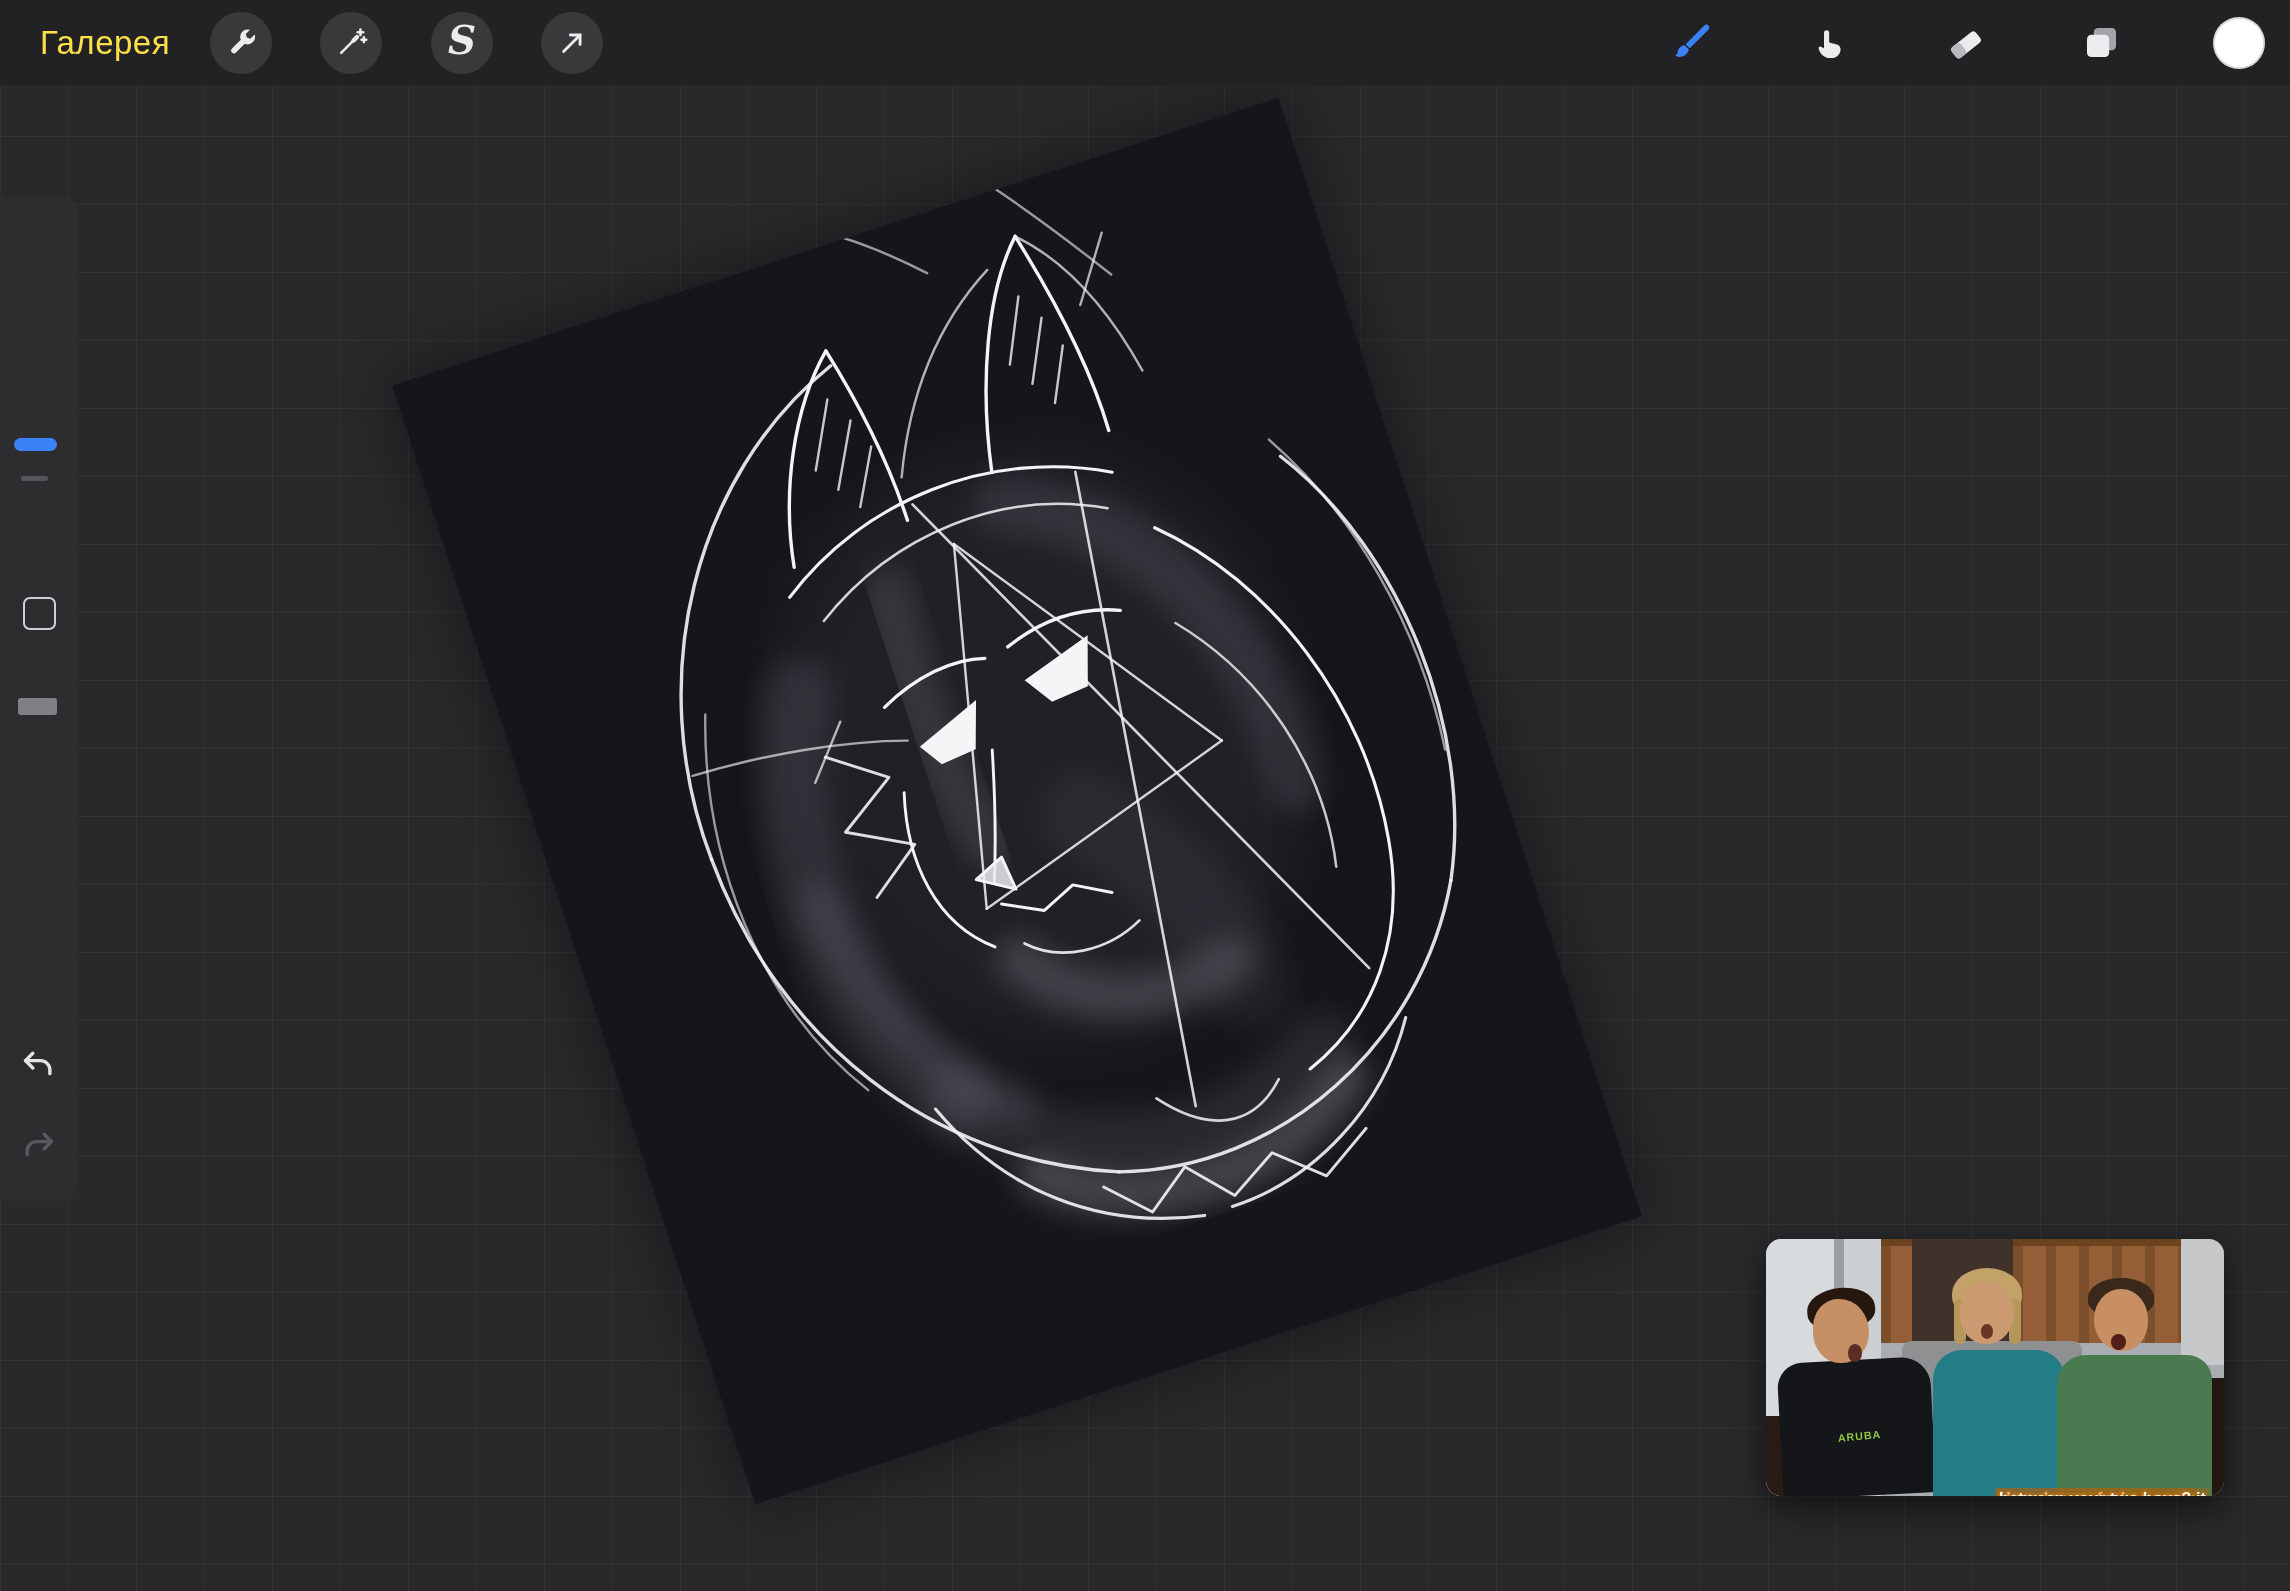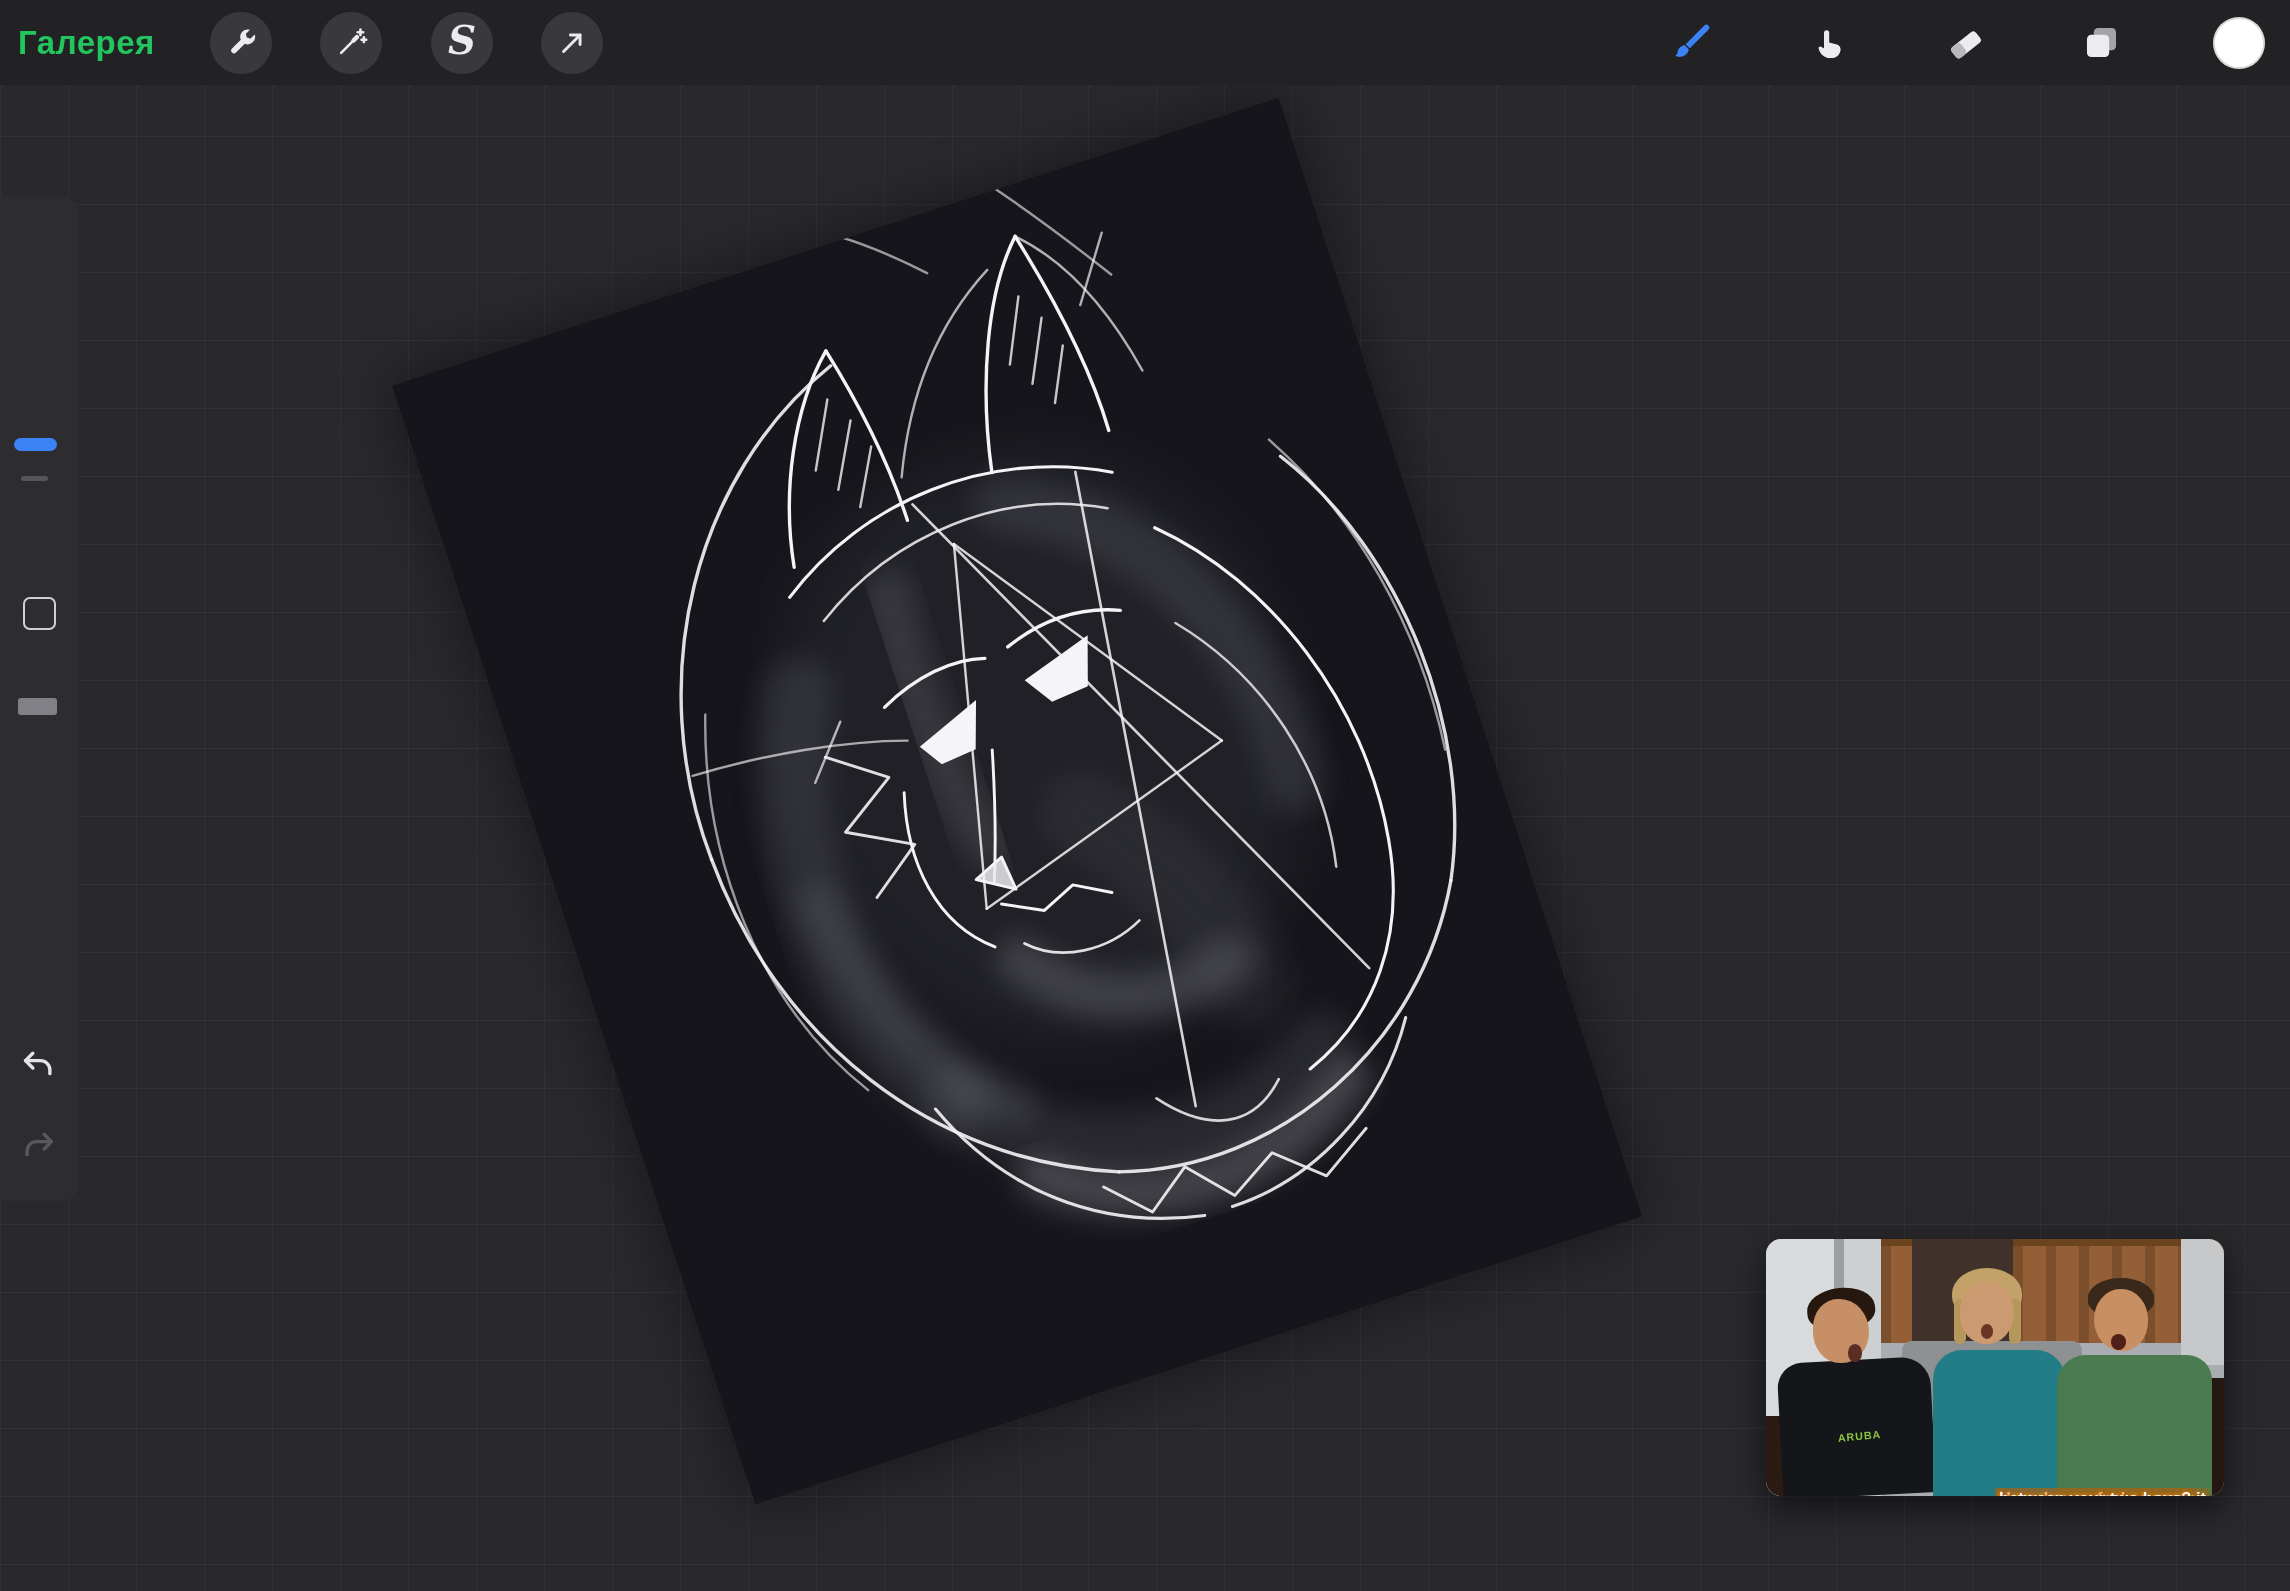--- a/index.html
+++ b/index.html
@@ -8,22 +8,22 @@
     background-color:#29292c;
     background-image:
       linear-gradient(rgba(255,255,255,0.045) 1px, transparent 1px),
       linear-gradient(90deg, rgba(255,255,255,0.045) 1px, transparent 1px);
     background-size:68px 68px;
     font-family:"Liberation Sans","DejaVu Sans",sans-serif;
   }
 
   
   .topbar{position:absolute;left:0;top:0;width:2290px;height:85px;background:#222224;z-index:50;}
-  .gallery-label{position:absolute;left:18px;top:0;height:85px;line-height:85px;
-    color:#22c55e;font-size:33px;font-weight:700;letter-spacing:0.5px;}
+  .gallery-label{position:absolute;left:40px;top:0;height:85px;line-height:85px;
+    color:#fde047;font-size:33px;font-weight:400;letter-spacing:0.5px;}
   .tool-circle{position:absolute;top:11.6px;width:62px;height:62px;border-radius:50%;
     background:#39393c;display:flex;align-items:center;justify-content:center;cursor:pointer;}
   .tool-flat{position:absolute;top:11.6px;width:62px;height:62px;display:flex;align-items:center;justify-content:center;cursor:pointer;}
   .tool-circle svg,.tool-flat svg{display:block;}
   .sel-glyph{color:#ececef;font-family:"DejaVu Serif","Liberation Serif",serif;
     font-style:italic;font-weight:700;font-size:39px;line-height:1;transform:translateY(-1.9px);}
   .color-dot{width:52px;height:52px;border-radius:50%;background:#ffffff;box-shadow:inset 0 0 0 1.9px rgba(0,0,0,.15);}
 
   
   .sidebar{position:absolute;left:0;top:196px;width:78px;height:1005px;

